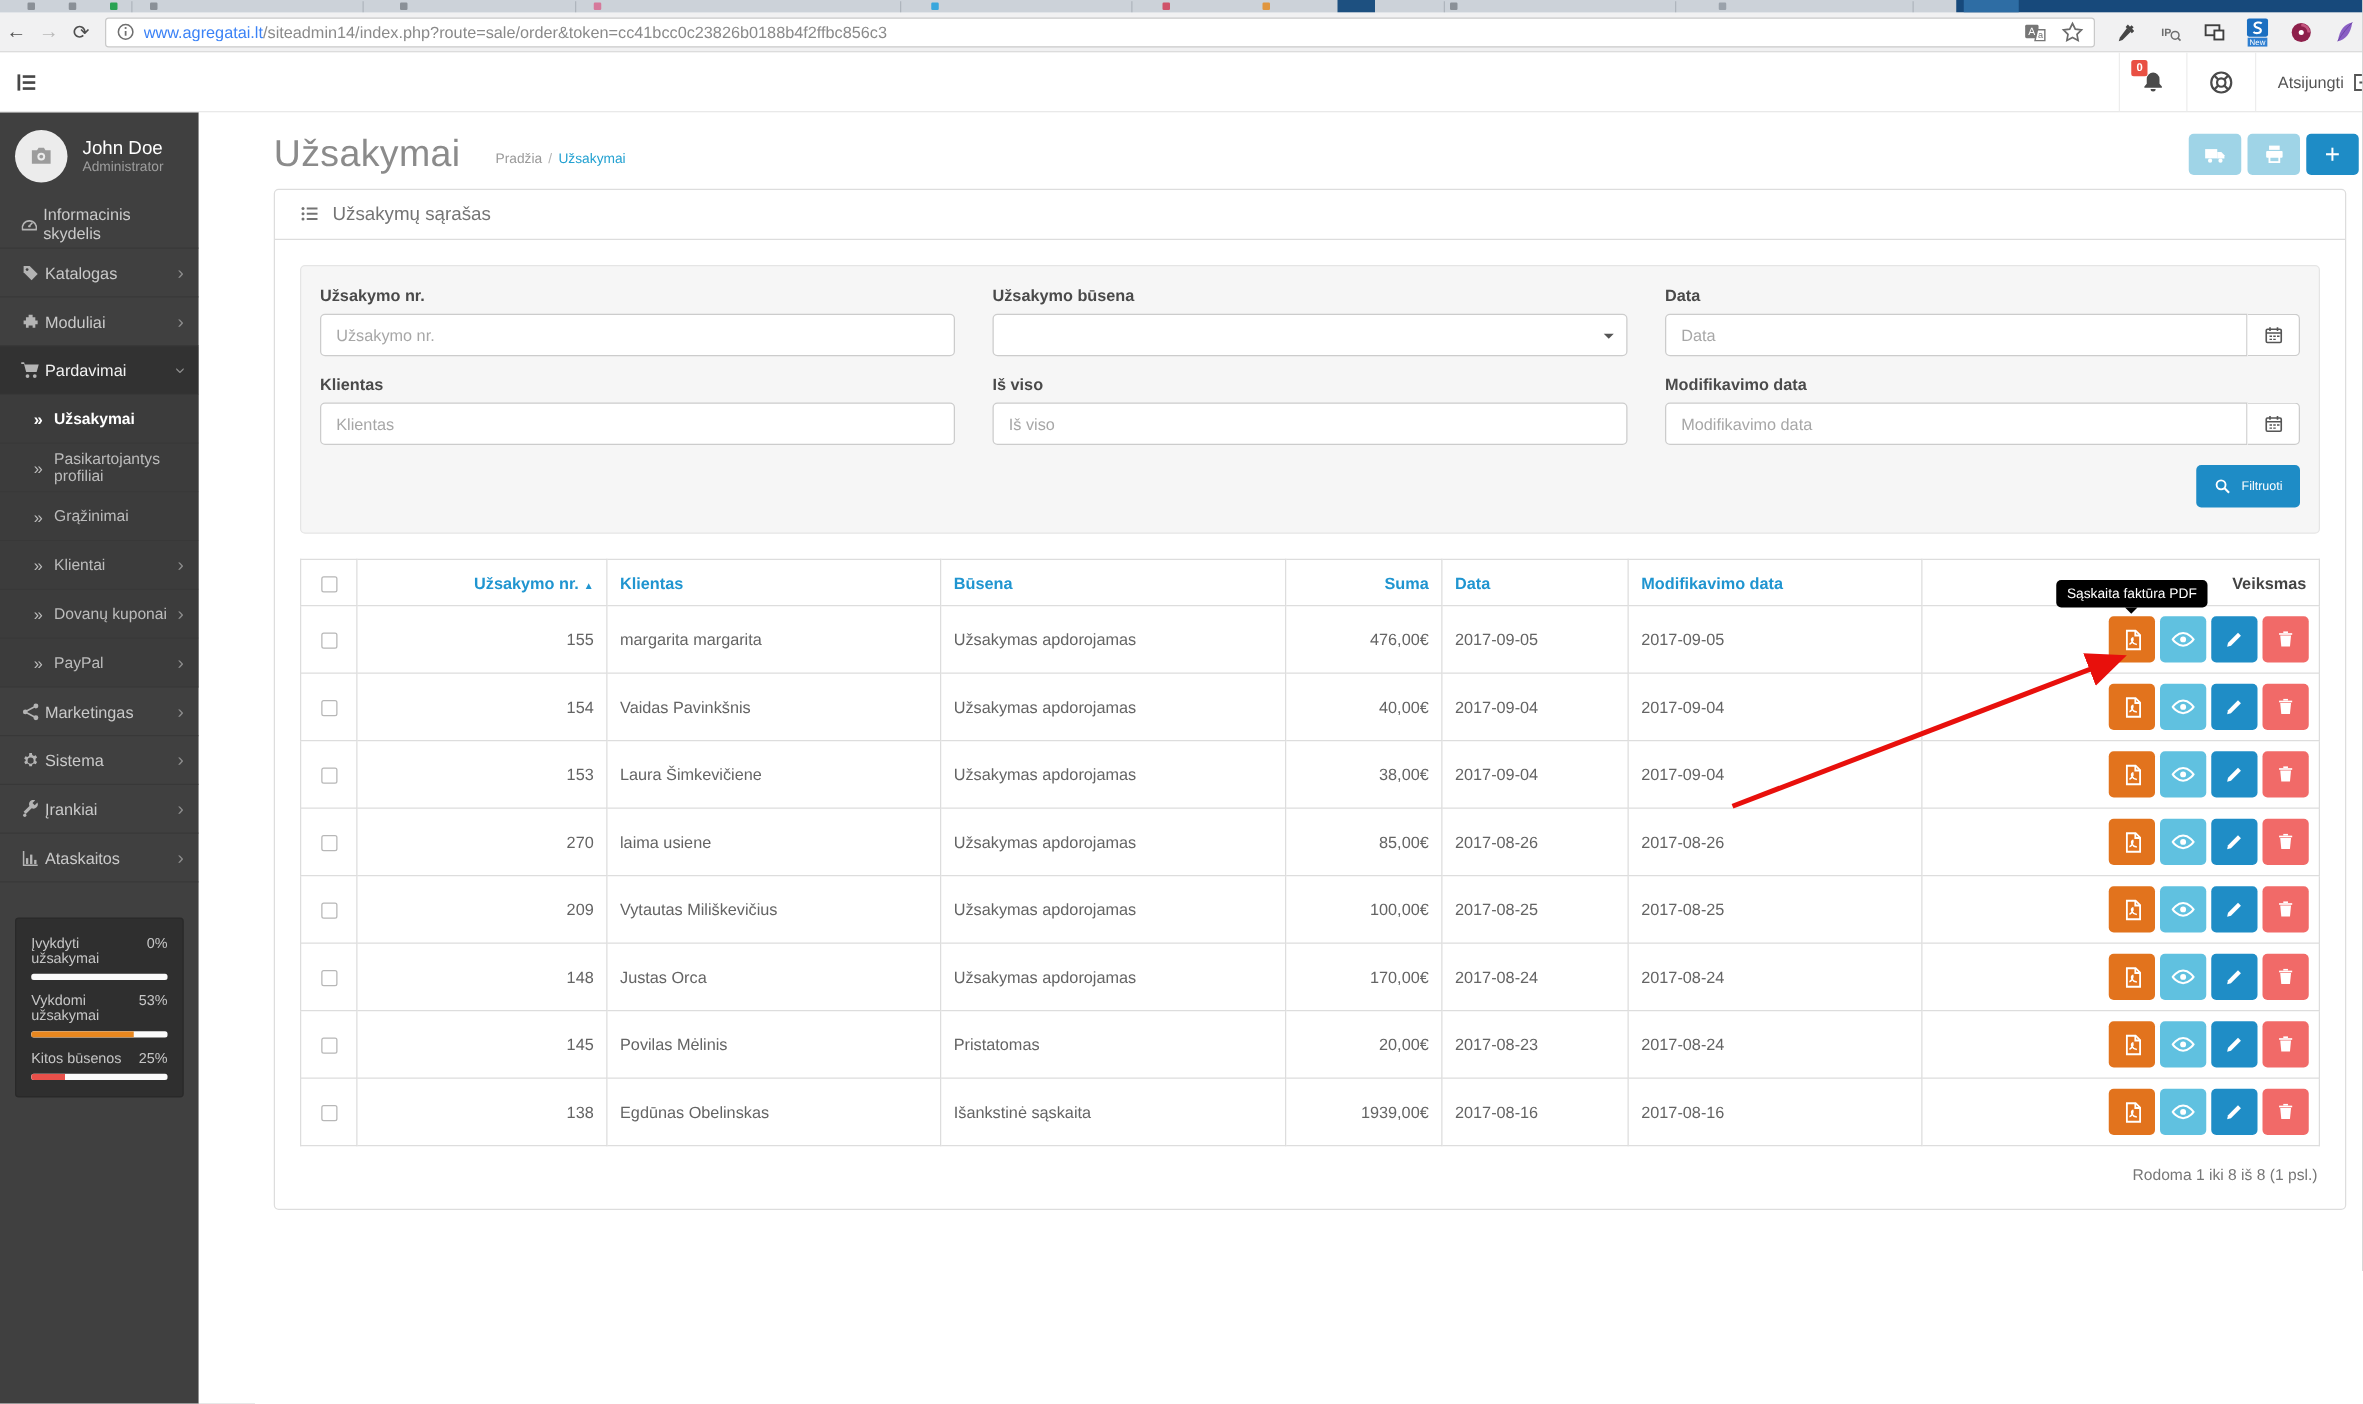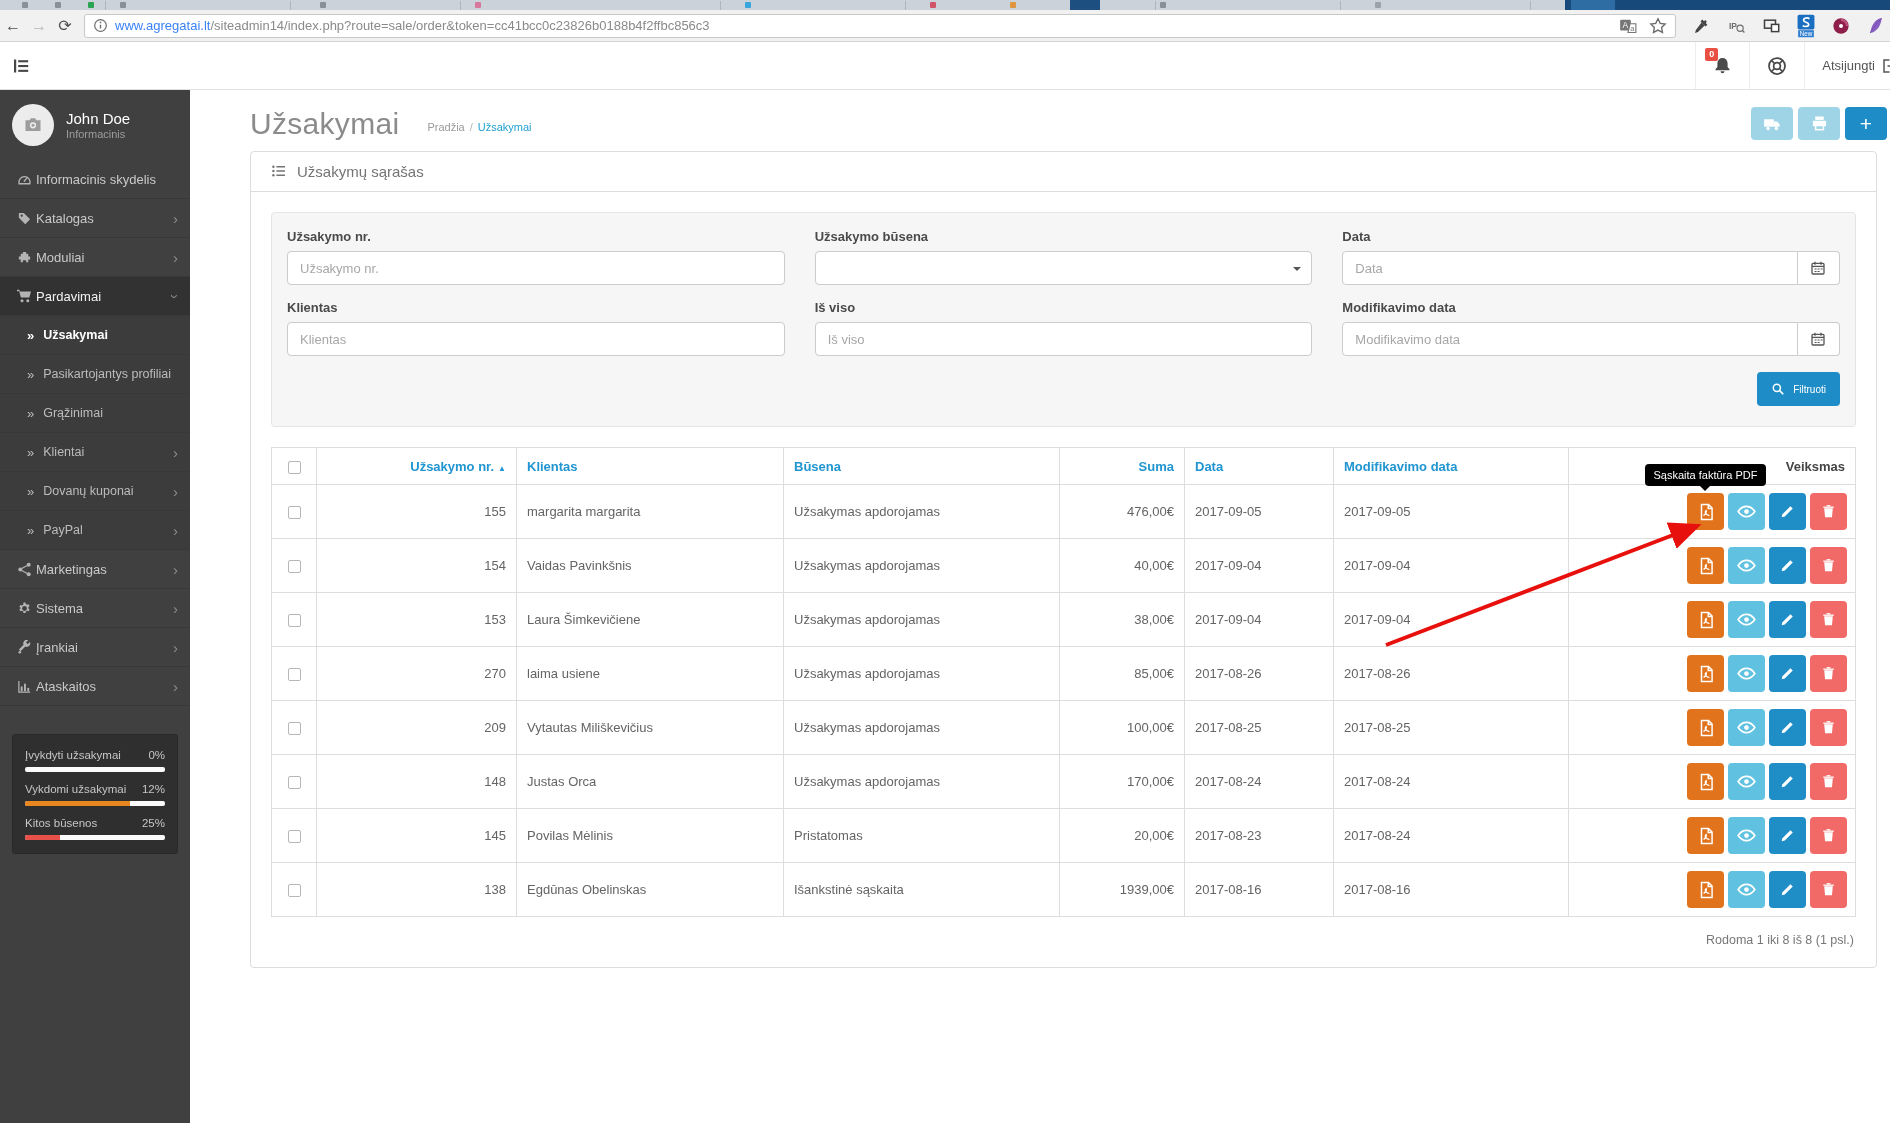--- a/index.html
+++ b/index.html
@@ -32,21 +32,21 @@
   .admin-right { margin-left:auto; display:flex; align-items:stretch; }
   .admin-cell { display:flex; align-items:center; padding:0 17px; border-left:1px solid #ededed;
                 position:relative; color:#474747; cursor:pointer; }
   .badge { position:absolute; top:6px; left:9px; background:#e95043; color:#fff; font-size:9px;
            font-weight:bold; padding:1px 4px; border-radius:2px; line-height:1.2; }
   .logout-cell { font-size:13px; color:#555; gap:6px; padding-right:0;align-items:center; }
   .logout-cell .ic { margin-right:-7px; }
 
   
   .bodywrap { display:flex; height:1033px; }
-  .sidebar { width:190px; flex:none; background:#404040; display:flex; flex-direction:column; }
+  .sidebar { width:159px; flex:none; background:#404040; display:flex; flex-direction:column; }
   .userblock { display:flex; align-items:center; gap:12px; padding:14px 12px; }
   .avatar { width:42px; height:42px; border-radius:50%; background:#ececec; display:flex;
             align-items:center; justify-content:center; color:#9c9c9c; flex:none; }
   .user-name { color:#fff; font-size:15px; line-height:1.25; }
   .user-role { color:#9d9d9d; font-size:11px; }
 
   .nav { list-style:none; margin:0; padding:0; }
   .nav-item { height:39px; display:flex; align-items:center; padding:0 12px; color:#c9c9c9;
               font-size:13px; border-bottom:1px solid #383838; cursor:pointer; }
   .nav-item .nav-icon { width:24px; color:#b4b4b4; display:inline-flex; }
@@ -278,21 +278,21 @@
           <span class="ic">
               <svg width="20" height="20" viewBox="0 0 16 16" fill="none">
                 <path d="M5.3 4.2l1-1.7h3.4l1 1.7H14v8.6H2V4.2z" fill="#9c9c9c"></path>
                 <circle cx="8" cy="8.2" r="2.5" fill="#ececec"></circle>
                 <circle cx="8" cy="8.2" r="1.2" fill="#9c9c9c"></circle>
               </svg>
             </span>
         </div>
         <div>
           <div class="user-name">John Doe</div>
-          <div class="user-role">Informacinis</div>
+          <div class="user-role">Administrator</div>
         </div>
       </div>
       <ul class="nav" id="sidenav">
           <li class="nav-item">
             <span class="nav-icon ic">
               <svg width="15" height="15" viewBox="0 0 16 16" fill="none">
                 <path d="M2.2 12.5a6 6 0 1111.6 0z" stroke="currentColor" stroke-width="1.4"></path>
                 <path d="M8 9.3l2.6-2.8" stroke="currentColor" stroke-width="1.3"></path>
                 <circle cx="8" cy="9.5" r="1" fill="currentColor"></circle>
               </svg>
@@ -406,21 +406,21 @@
               <span>Įvykdyti užsakymai</span>
               <span>0%</span>
             </div>
             <div class="stat-bar">
               <div class="stat-fill" style="width: 0%; background: rgb(245, 245, 245);"></div>
             </div>
           </div>
           <div class="stat">
             <div class="stat-top">
               <span>Vykdomi užsakymai</span>
-              <span>12%</span>
+              <span>53%</span>
             </div>
             <div class="stat-bar">
               <div class="stat-fill" style="width: 75%; background: rgb(232, 135, 31);"></div>
             </div>
           </div>
           <div class="stat">
             <div class="stat-top">
               <span>Kitos būsenos</span>
               <span>25%</span>
             </div>

